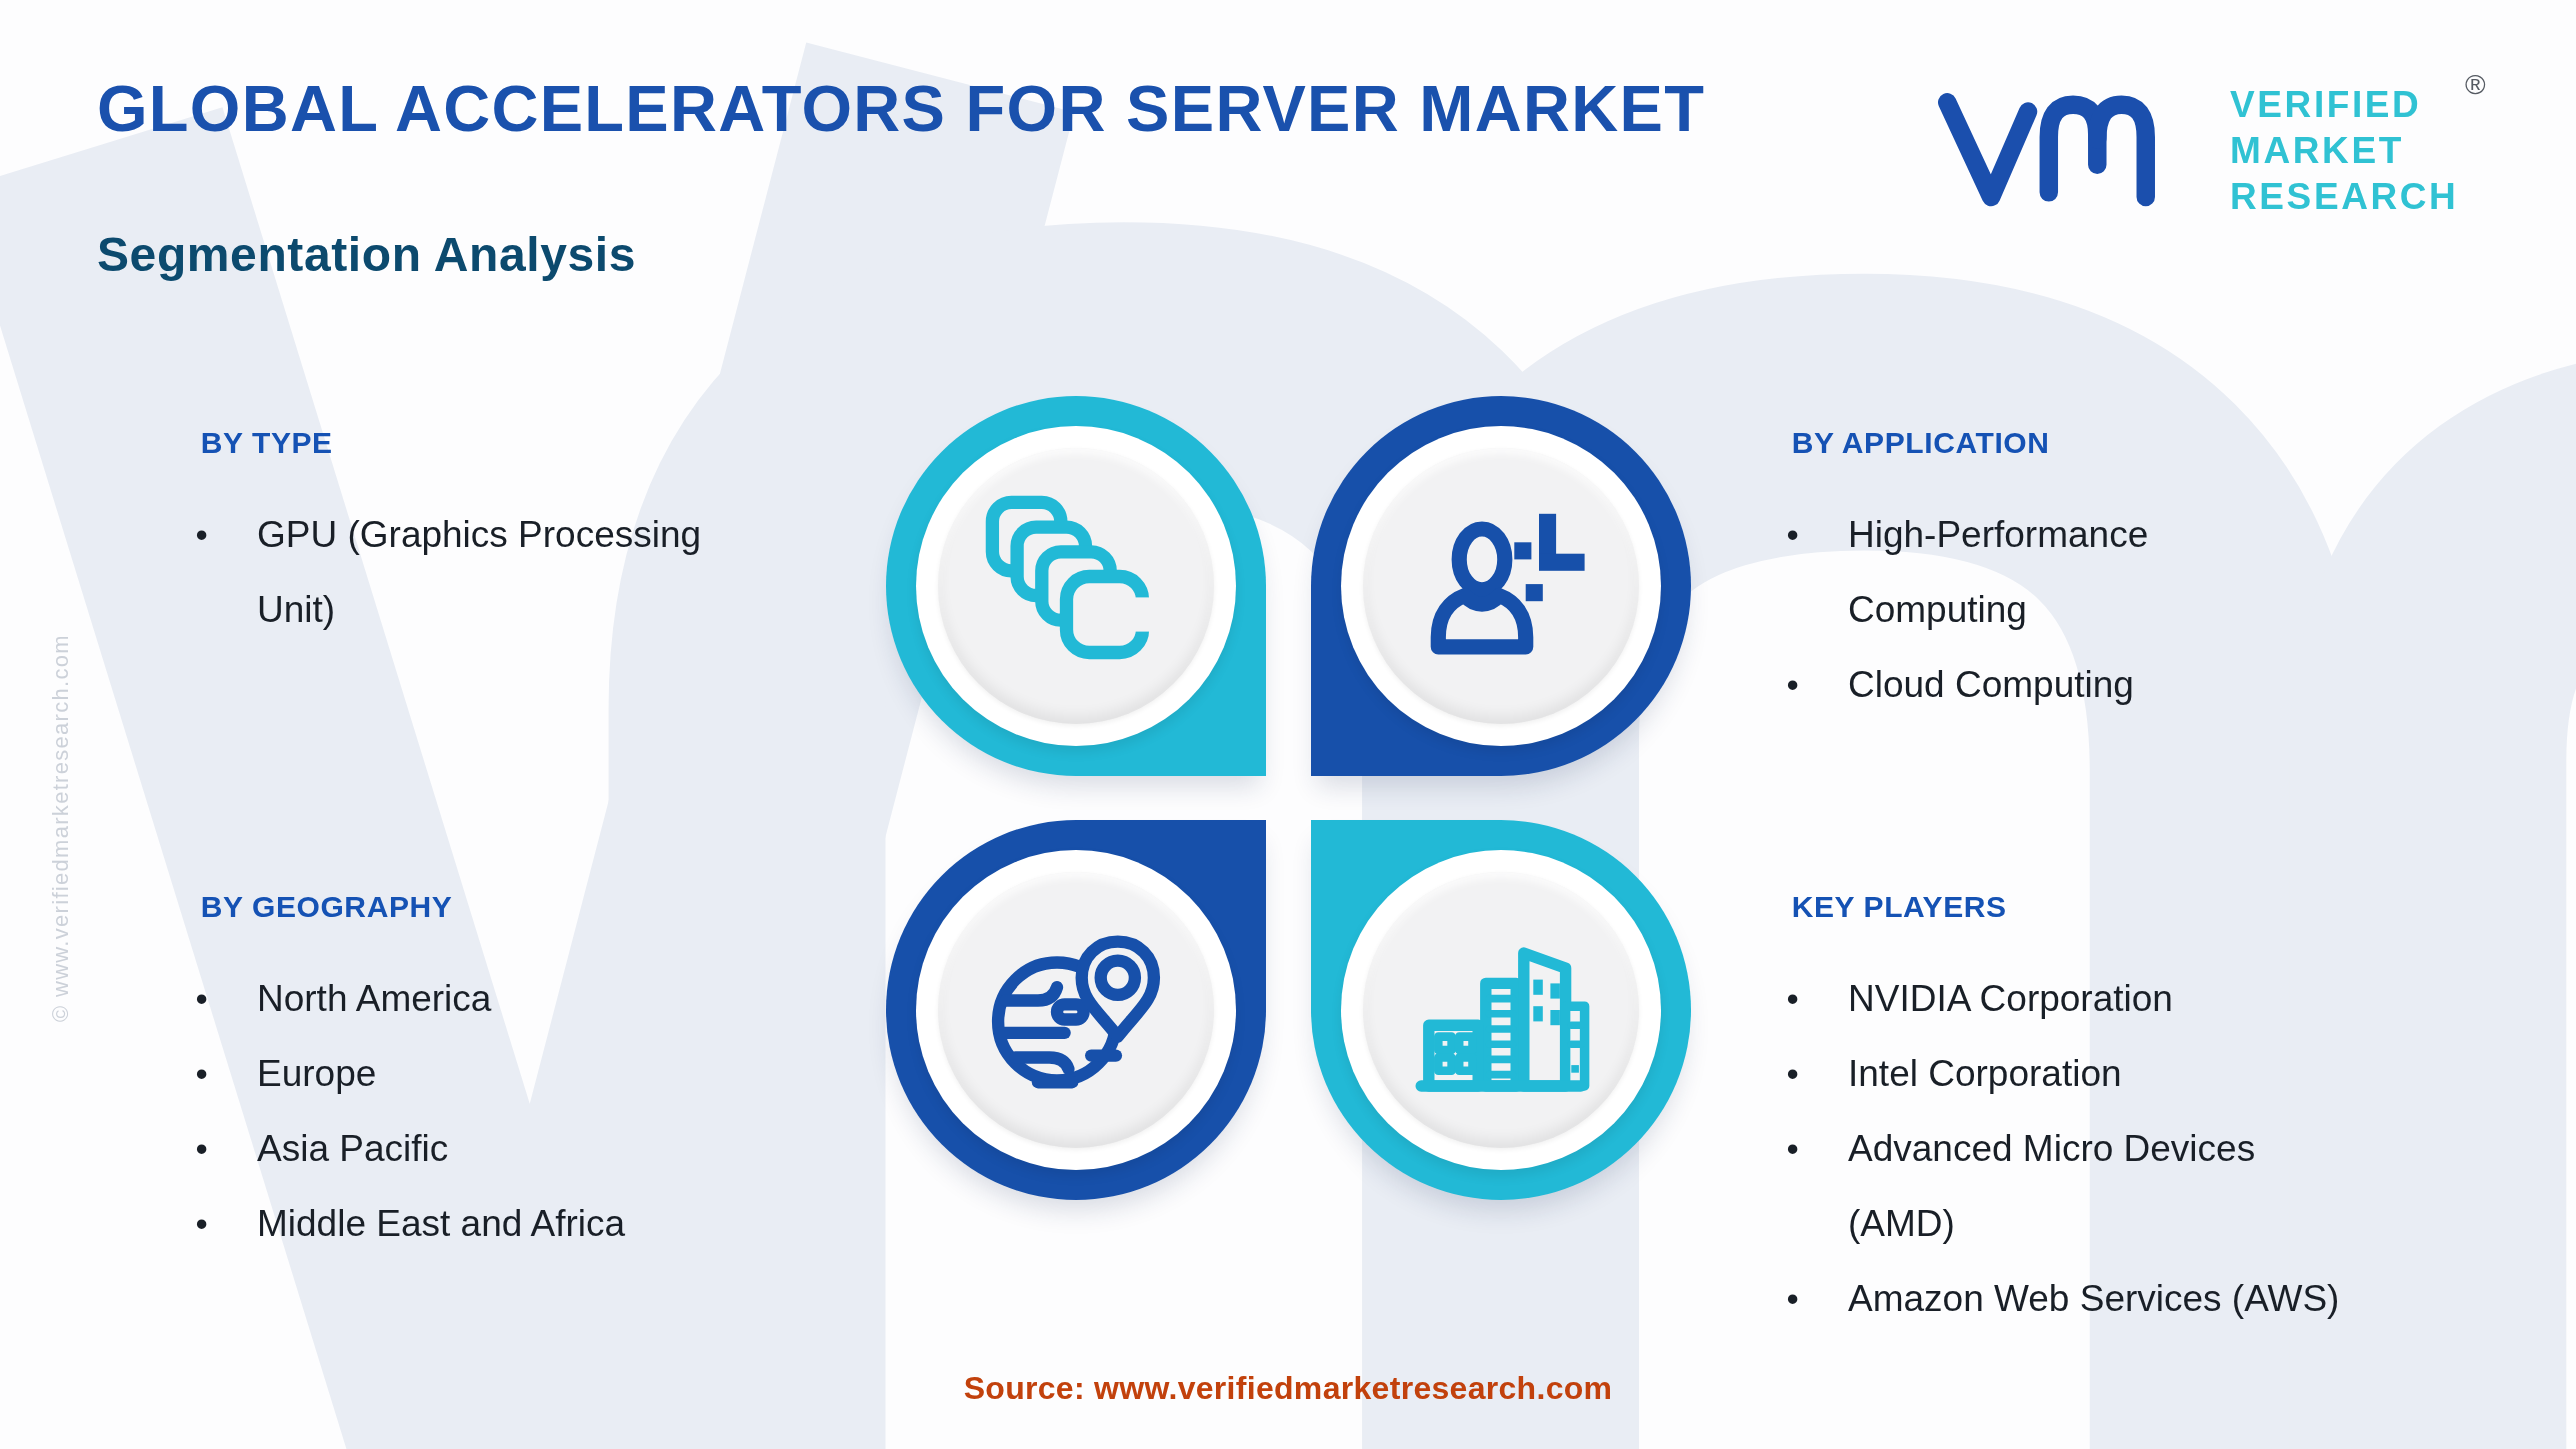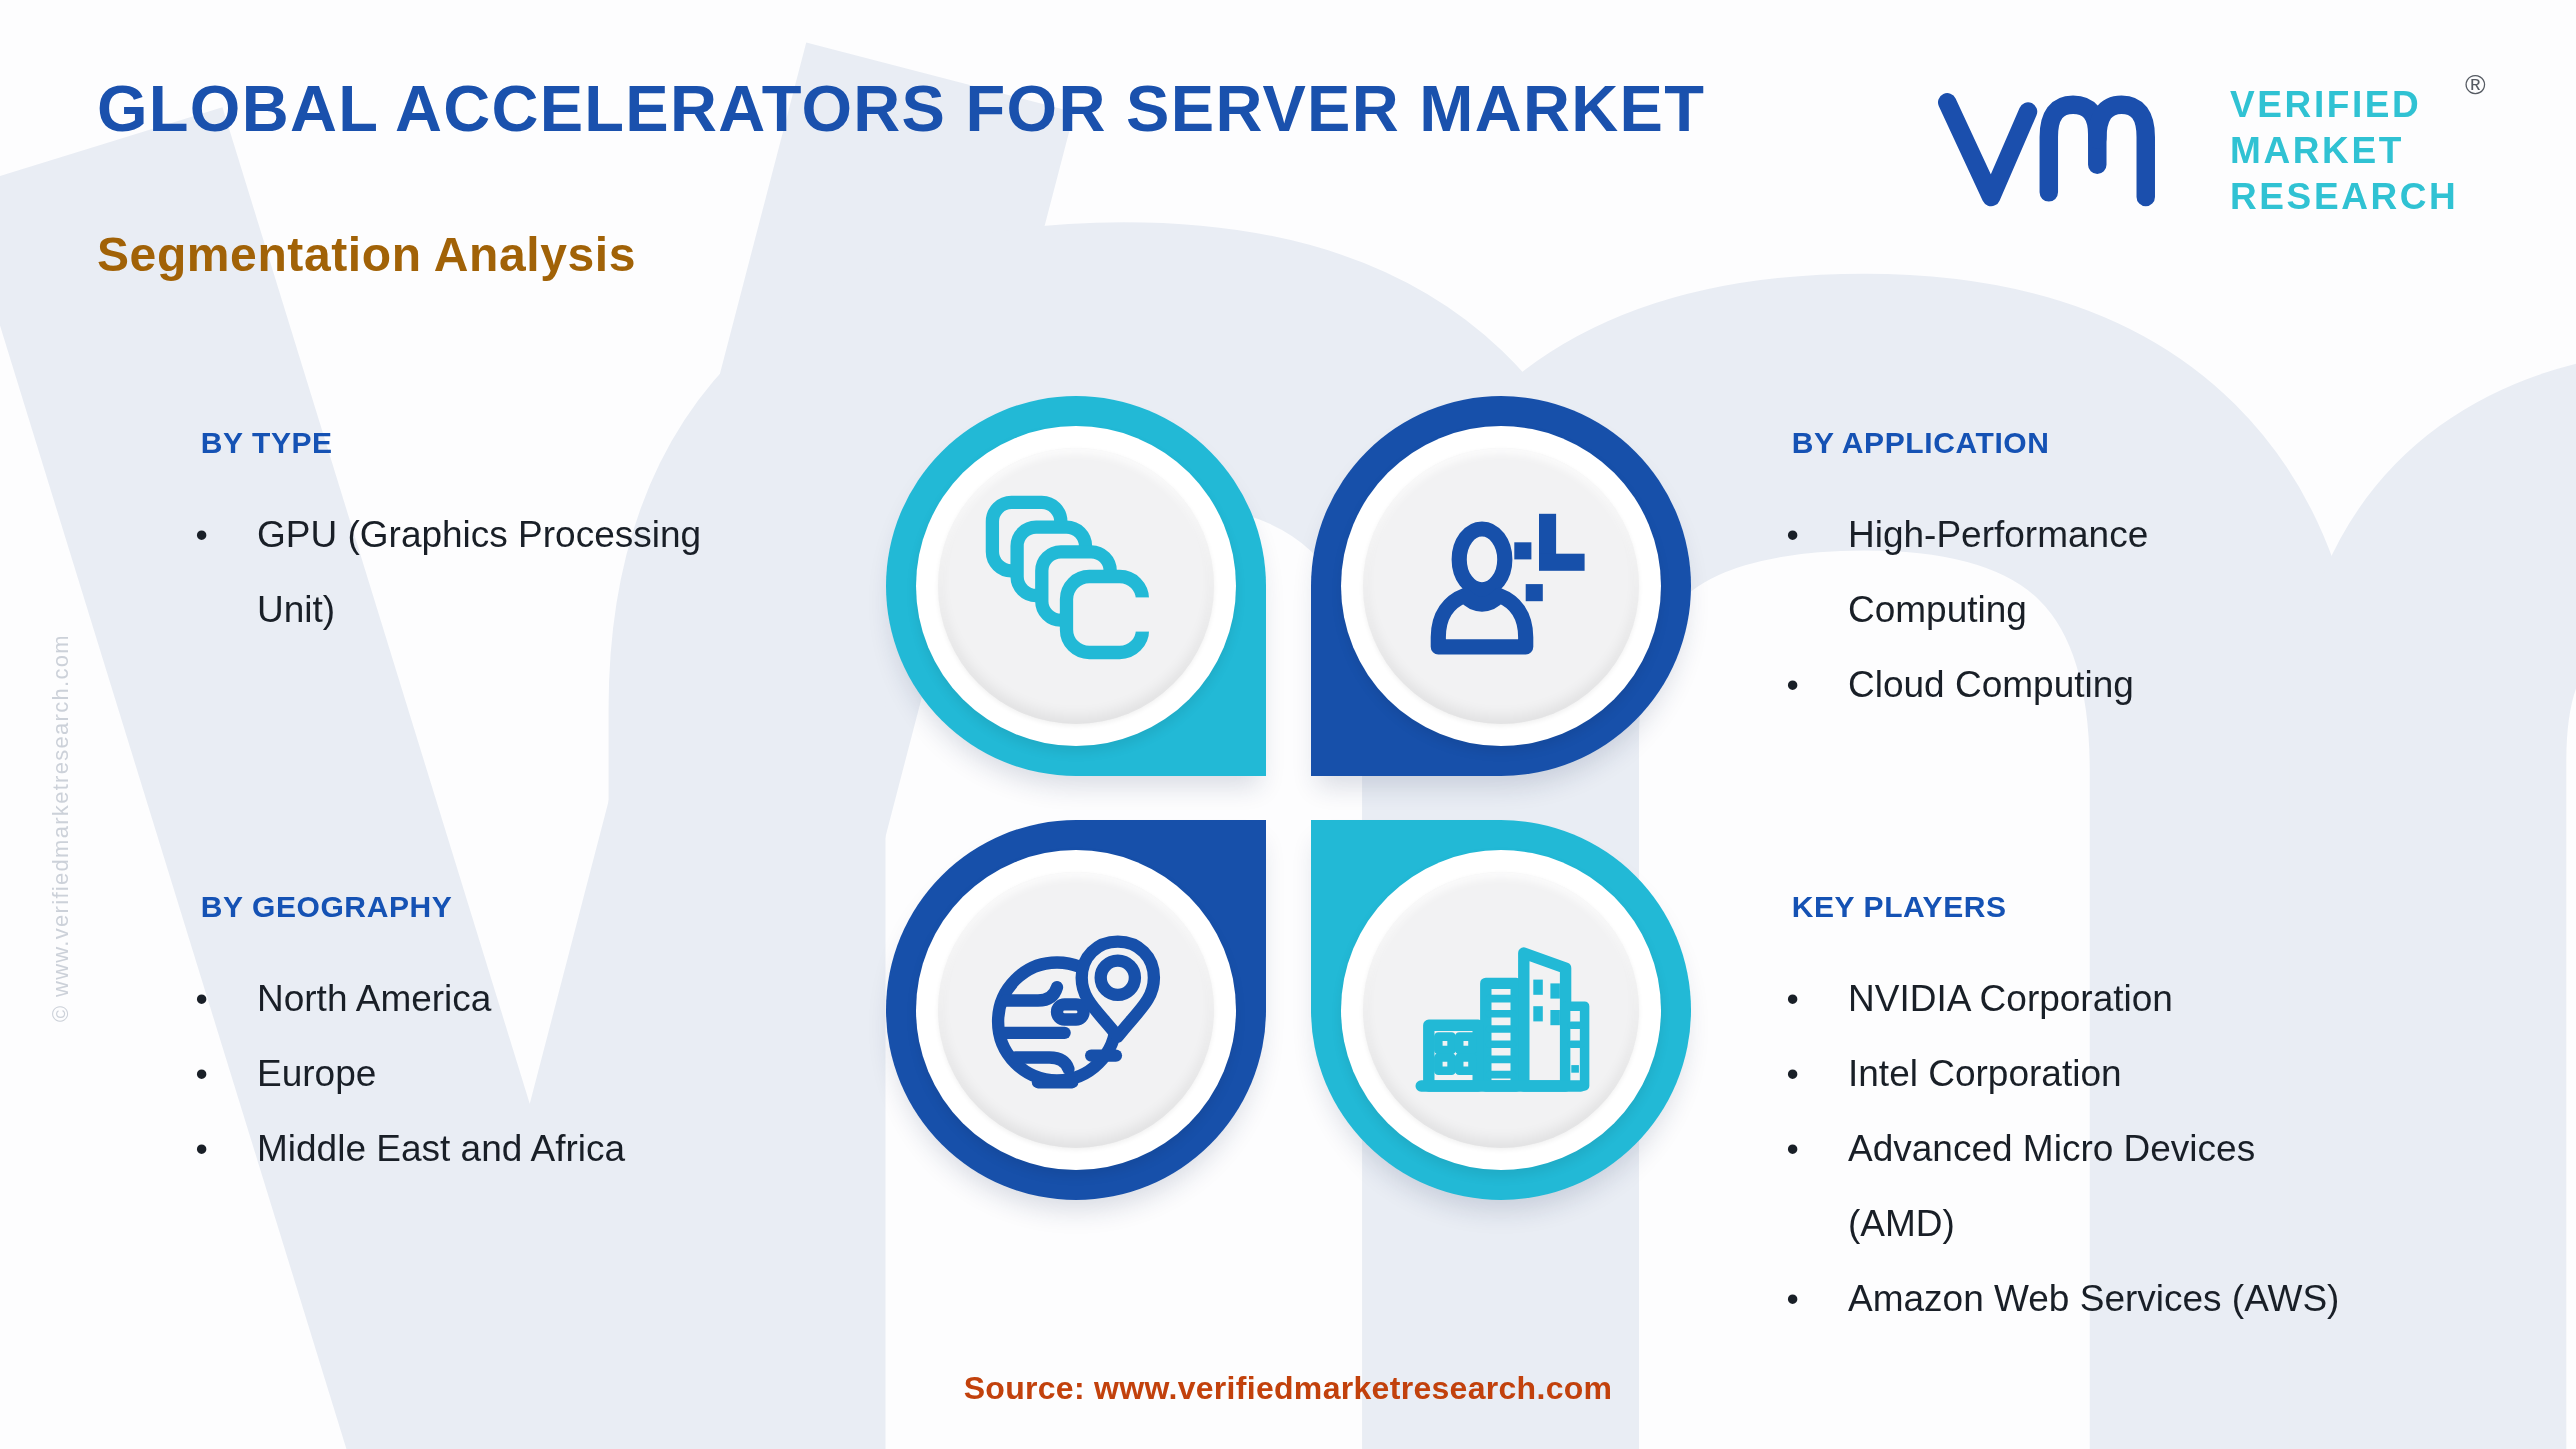--- a/index.html
+++ b/index.html
@@ -13,21 +13,21 @@
     position:absolute;left:61px;top:828px;transform:translate(-50%,-50%) rotate(-90deg);
     white-space:nowrap;font-size:22px;color:#ccd1d9;letter-spacing:1.3px;z-index:2;
   }
   
   .title{
     position:absolute;left:97px;top:71px;z-index:3;
     font-size:65px;font-weight:bold;color:#1a51ad;letter-spacing:1.3px;
   }
   .subtitle{
     position:absolute;left:97px;top:227px;z-index:3;
-    font-size:48px;font-weight:bold;color:#a16207;letter-spacing:0.6px;
+    font-size:48px;font-weight:bold;color:#0c4a6e;letter-spacing:0.6px;
   }
   .logo{position:absolute;left:1932px;top:64px;width:580px;height:167px;z-index:3;}
   .monogram{position:absolute;left:6.4px;top:24.5px;width:277px;height:119px;}
   .brand-lines{
     position:absolute;left:298px;top:18px;
     font-size:37px;font-weight:bold;color:#30c2d3;letter-spacing:2.6px;line-height:46px;
   }
   .reg-mark{position:absolute;left:533px;top:5.2px;font-size:28px;color:#565b63;font-weight:normal;}
   
   .section{position:absolute;z-index:3;}
@@ -107,20 +107,21 @@
       <li>GPU (Graphics Processing
 Unit)</li>
     </ul>
   </div>
 
   <div class="section" id="by-geography">
     <h3>BY GEOGRAPHY</h3>
     <ul>
       <li>North America</li>
       <li>Europe</li>
+      <li>Asia Pacific</li>
       <li>Middle East and Africa</li>
     </ul>
   </div>
 
   <div class="section" id="by-application">
     <h3>BY APPLICATION</h3>
     <ul>
       <li>High-Performance
 Computing</li>
       <li>Cloud Computing</li>

